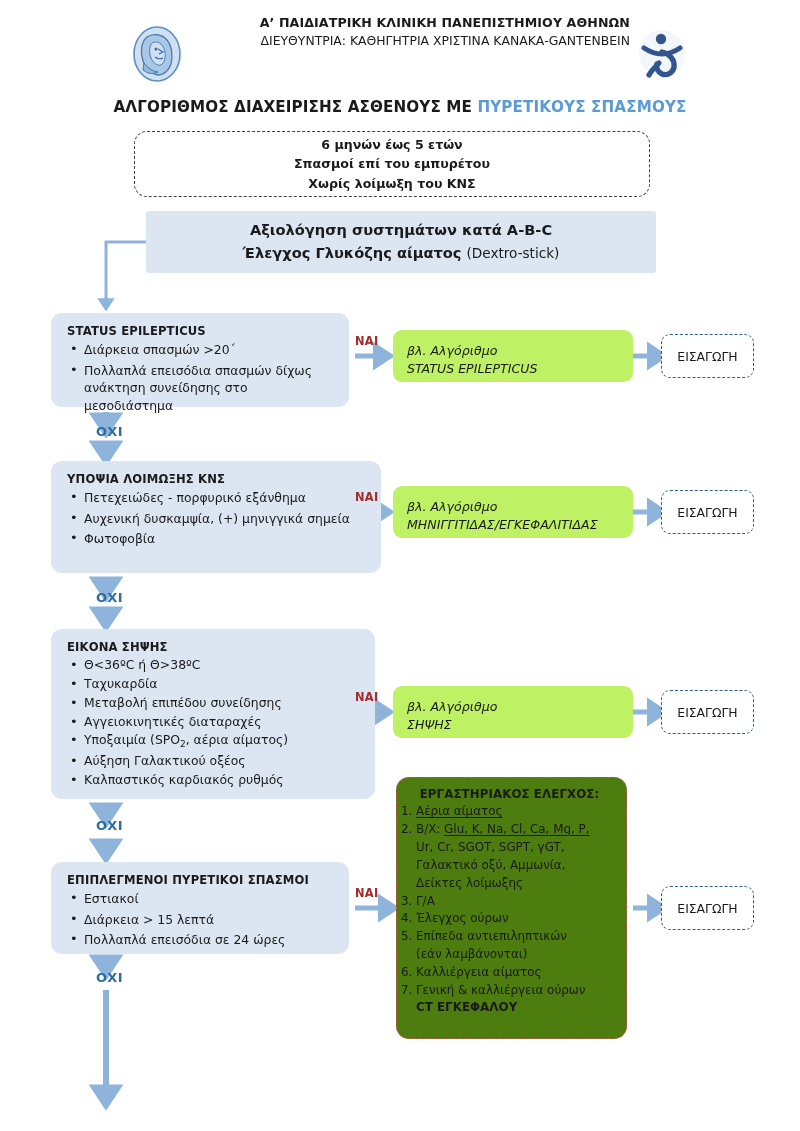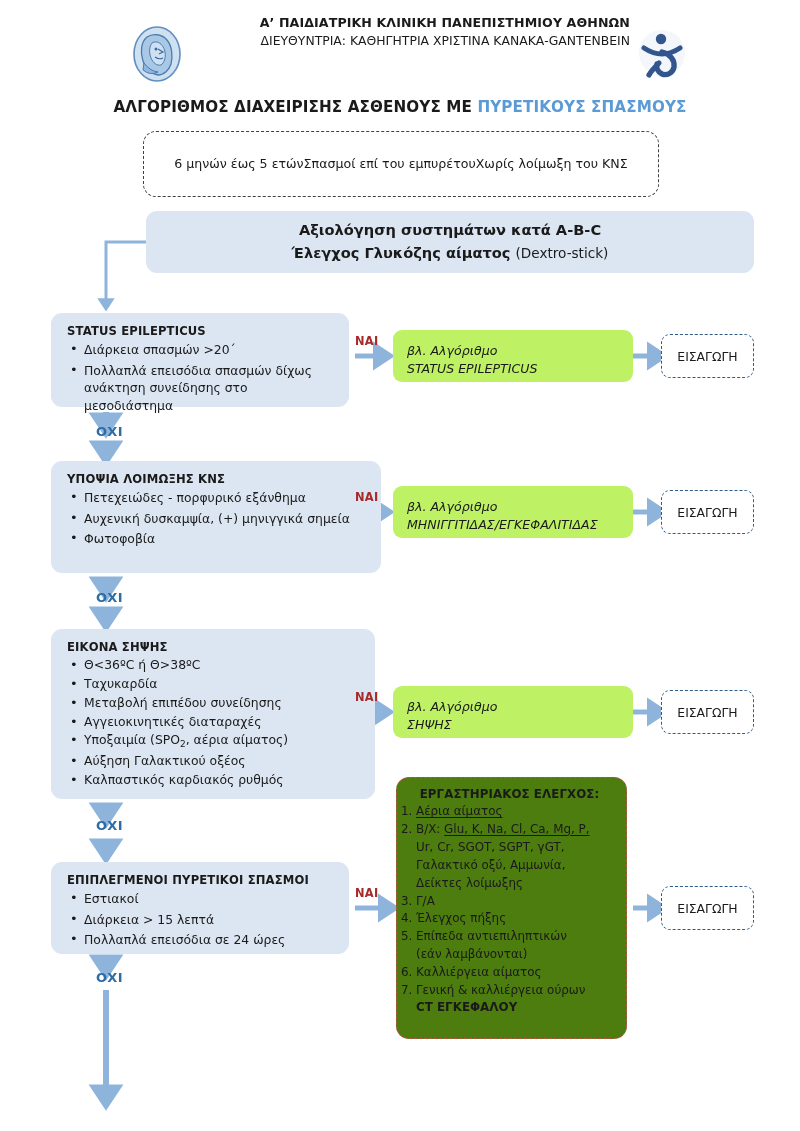--- a/index.html
+++ b/index.html
@@ -39,31 +39,32 @@
 
   
   .main-title {
     position: absolute; left: 0; top: 98px; width: 800px; text-align: center;
     font-size: 15.2px; font-weight: bold; letter-spacing: .1px;
   }
   .main-title .hl { color: #5b9bd5; }
 
   
   .criteria-box {
-    position: absolute; left: 143px; top: 131px; width: 516px; height: 66px;
+    position: absolute; left: 134px; top: 131px; width: 516px; height: 66px;
     border: 1.4px dashed #3f3f3f; border-radius: 13px;
-    display: flex; flex-direction: row; align-items: center;
+    display: flex; flex-direction: column; align-items: center;
     justify-content: center;
+    font-weight: bold;
   }
   .criteria-box div { font-size: 12.6px; line-height: 1.55; }
 
   
   .assess-box {
-    position: absolute; left: 146px; top: 211px; width: 608px; height: 62px;
-    background: #dce6f2; border-radius: 11px;
+    position: absolute; left: 146px; top: 211px; width: 510px; height: 62px;
+    background: #dce6f2; border-radius: 3px;
     display: flex; flex-direction: column; align-items: center;
     justify-content: center;
   }
   .assess-box .l1 { font-size: 14.6px; font-weight: bold; line-height: 1.55; }
   .assess-box .l2 { font-size: 14.6px; font-weight: bold; line-height: 1.55; }
   .assess-box .l2 .reg { font-weight: normal; font-size: 13.6px; }
 
   
   .dec-box {
     position: absolute; background: #dce6f2; border-radius: 11px;
@@ -296,21 +297,21 @@
 
   <div class="lab-box">
     <div class="lab-title">ΕΡΓΑΣΤΗΡΙΑΚΟΣ ΕΛΕΓΧΟΣ:</div>
     <ul class="lab-list">
       <li><u>Αέρια αίματος</u></li>
       <li><span>Β/Χ: <u>Glu, K, Na, Cl, Ca, Mg, P,</u></span></li>
       <li class="nonum">Ur, Cr, SGOT, SGPT, γGT,</li>
       <li class="nonum">Γαλακτικό οξύ, Αμμωνία,</li>
       <li class="nonum">Δείκτες λοίμωξης</li>
       <li>Γ/Α</li>
-      <li>Έλεγχος πήξης</li>
+      <li>Έλεγχος ούρων</li>
       <li>Επίπεδα αντιεπιληπτικών</li>
       <li class="nonum">(εάν λαμβάνονται)</li>
       <li>Καλλιέργεια αίματος</li>
       <li>Γενική &amp; καλλιέργεια ούρων</li>
     </ul>
     <div class="lab-ct">CT ΕΓΚΕΦΑΛΟΥ</div>
   </div>
 
   <div class="adm-box" style="left:661px; top:886px;">
     <span>ΕΙΣΑΓΩΓΗ</span>

